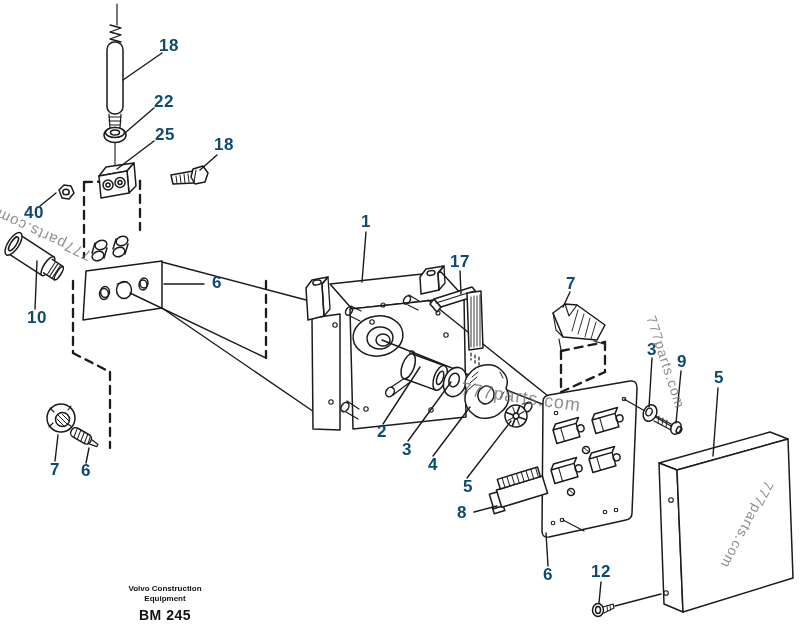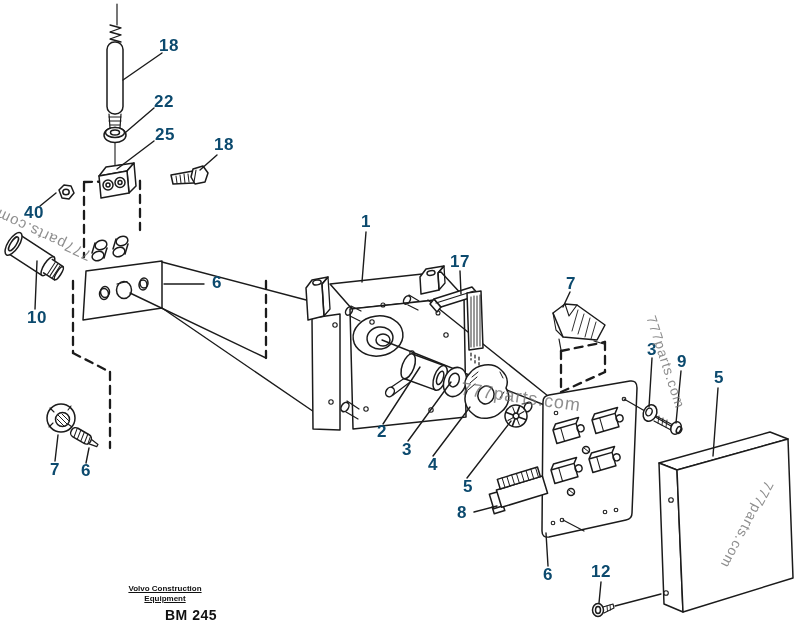--- a/index.html
+++ b/index.html
@@ -18,22 +18,22 @@
     color:#6f6f6f;opacity:.78;white-space:nowrap;
     transform-origin:0 50%;letter-spacing:1px;
   }
   .wm-topleft{left:90px;top:257px;font-size:15px;transform:translate(0,-50%) rotate(205deg);}
   .wm-center{left:461px;top:389px;font-size:18px;transform:translate(0,-50%) rotate(8deg);}
   .wm-right{left:651px;top:316px;font-size:14px;transform:translate(0,-50%) rotate(72deg);}
   .wm-cover{left:770px;top:482px;font-size:14px;transform:translate(0,-50%) rotate(118deg);}
   .footer{
     position:absolute;left:113px;top:584px;width:104px;text-align:center;color:#111;
   }
-  .footer .brand{font:700 8px/1.25 "Liberation Sans",sans-serif;text-decoration:underline;}
-  .footer .model{font:700 14px "Liberation Sans",sans-serif;margin-top:3px;letter-spacing:.5px;text-align:right;}
+  .footer .brand{font:700 8px/1.25 "Liberation Sans",sans-serif;}
+  .footer .model{font:700 14px "Liberation Sans",sans-serif;margin-top:3px;letter-spacing:.5px;}
 </style>
 </head>
 <body>
 
 <div class="canvas">
 
   <svg width="800" height="638" viewBox="0 0 800 638">
     <g stroke="#1b1b1b" fill="none" stroke-width="1.5" stroke-linecap="round" stroke-linejoin="round">
 
       <g stroke-width="2.3" stroke-dasharray="8 6">

